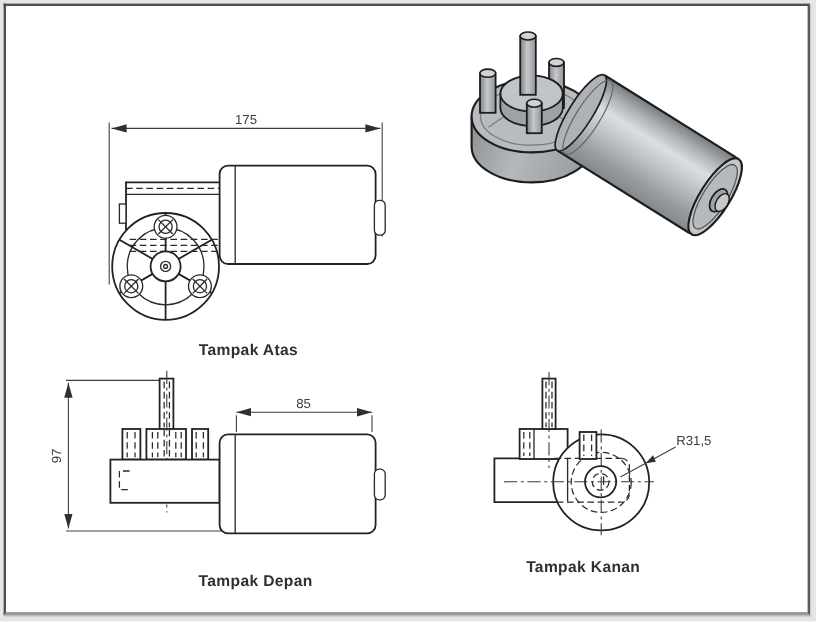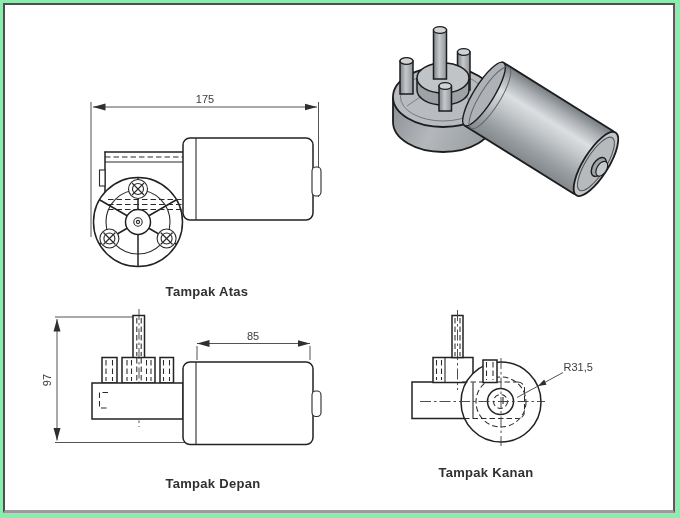--- a/index.html
+++ b/index.html
@@ -1,16 +1,16 @@
 <!DOCTYPE html>
 <html><head>
 <meta charset="utf-8">
 <style>
   html,body{margin:0;padding:0;background:#ffffff;}
-  .stage{position:relative;width:680px;height:518px;background:#86efac;overflow:hidden;
+  .stage{position:relative;width:680px;height:518px;background:#e5e5e5;overflow:hidden;
          font-family:"Liberation Sans",sans-serif;}
   .sheet{position:absolute;left:3px;top:3px;width:668px;height:505px;background:#ffffff;
          border:2px solid #4e4e4e;border-bottom:3px solid #9b9b9b;border-right:2px solid #5a5a5a;
          box-shadow:1px 1px 0 #c9c9c9;}
   svg{position:absolute;left:0;top:0;}
   .ln{stroke:#222222;stroke-width:1.5;fill:none;stroke-linecap:round;}
   .lnthin{stroke:#2a2a2a;stroke-width:1.1;fill:none;}
   .hid{stroke:#2a2a2a;stroke-width:1.05;fill:none;stroke-dasharray:5.5 3;}
   .cl{stroke:#3a3a3a;stroke-width:0.9;fill:none;stroke-dasharray:11 3 2.5 3;}
   .dim{stroke:#3f3f3f;stroke-width:0.9;fill:none;}

